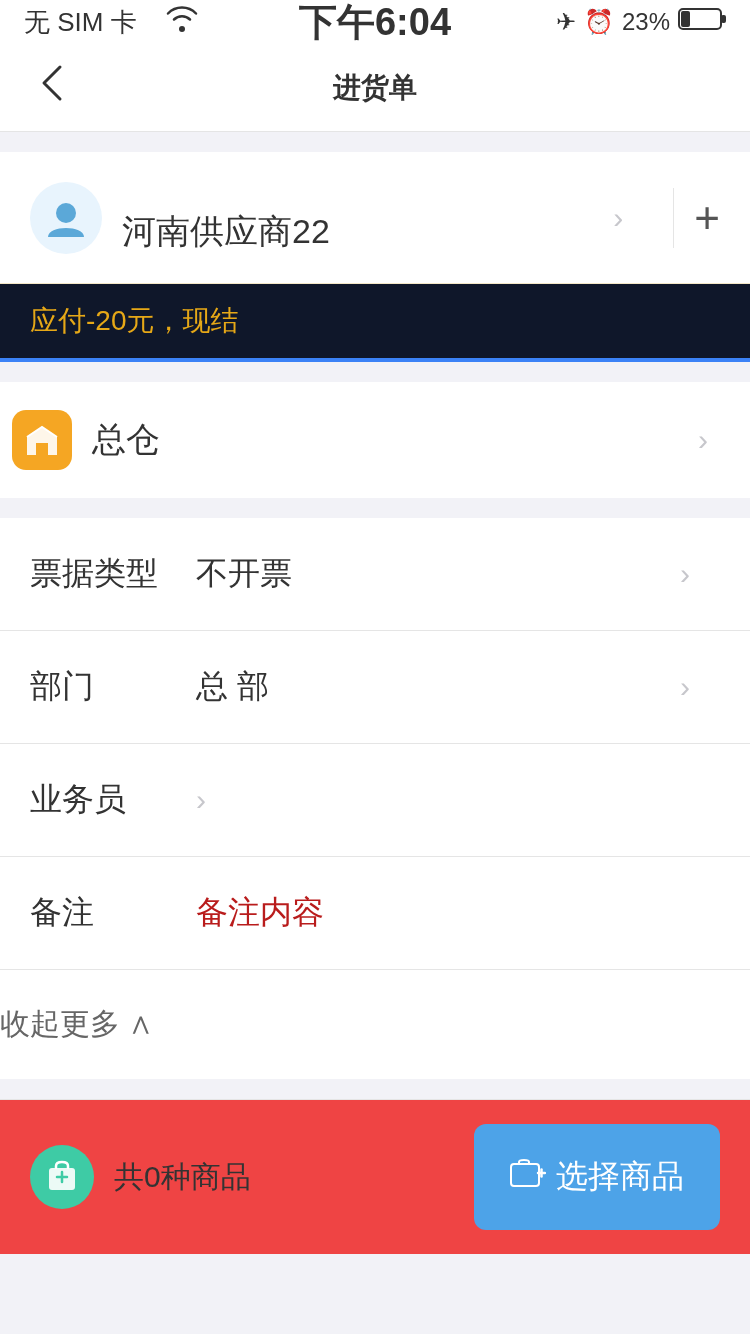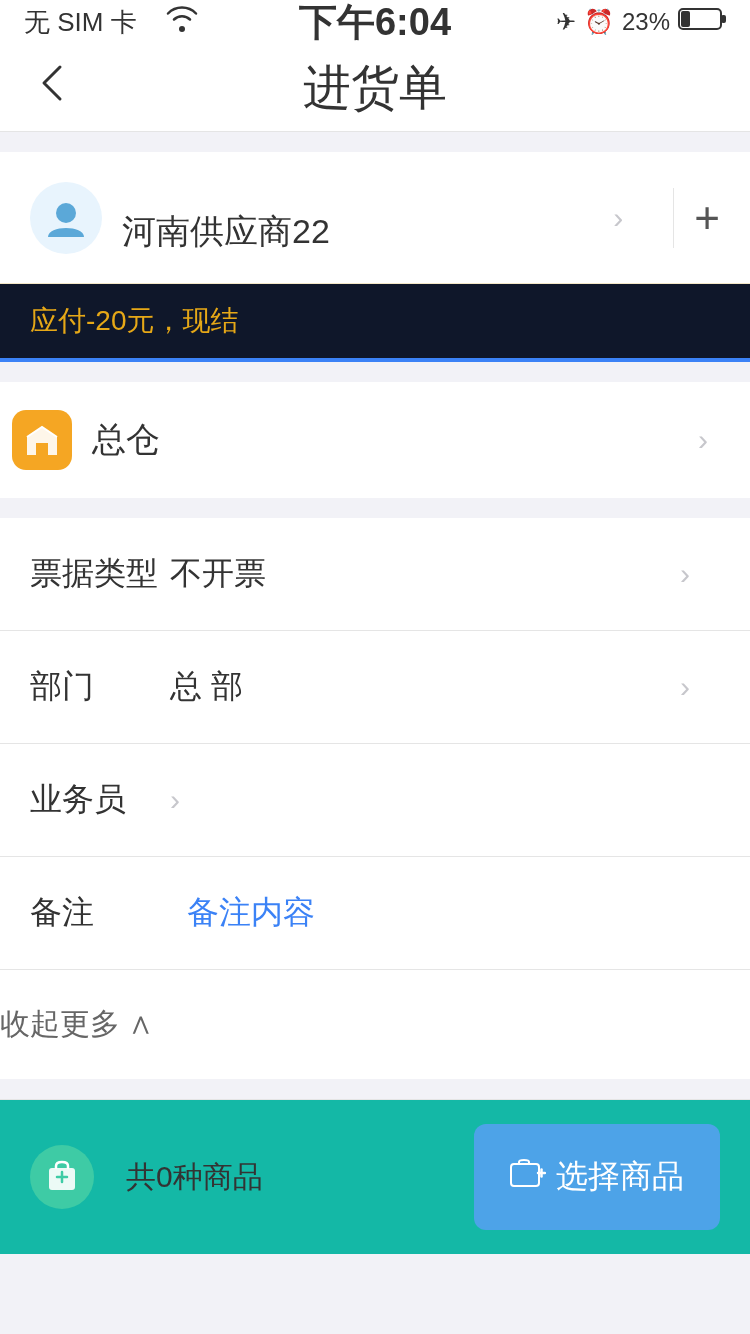--- a/index.html
+++ b/index.html
@@ -59,22 +59,22 @@
     .nav-back {
       font-size: 36px;
       color: #333;
       cursor: pointer;
       padding: 10px;
     }
     .nav-title {
       position: absolute;
       left: 50%;
       transform: translateX(-50%);
-      font-size: 48px;
-      font-weight: 400;
+      font-size: 28px;
+      font-weight: 700;
       color: #333;
     }
     .nav-right {
       font-size: 32px;
       color: #333;
       font-weight: 400;
     }
 
     
     .separator {
@@ -172,55 +172,54 @@
       font-size: 34px;
       color: #333;
     }
 
     
     .form-row {
       display: flex;
       align-items: center;
       padding: 34px 30px;
       background: #fff;
+      gap: 26px;
     }
     .form-label {
       font-size: 32px;
       color: #333;
       width: 140px;
       flex-shrink: 0;
     }
     .form-value {
       flex: 1;
       font-size: 32px;
       color: #333;
     }
     .form-value.placeholder {
-      color: #3b82f6;
-      margin-left: 17px;
+      color: #b91c1c;
     }
 
     
     .collapse-btn {
       text-align: left;
       padding: 34px 0;
       background: #fff;
       font-size: 30px;
       color: #666;
       border-top: 1px solid #e5e5e5;
     }
 
     
     .bottom-bar {
       display: flex;
       align-items: center;
       padding: 24px 30px;
-      background: #14b8a6;
+      background: #ef4444;
       border-top: 1px solid #e5e5e5;
-      gap: 12px;
     }
     .product-count-icon {
       width: 64px;
       height: 64px;
       border-radius: 50%;
       background: #3ecba5;
       display: flex;
       align-items: center;
       justify-content: center;
       margin-right: 20px;

